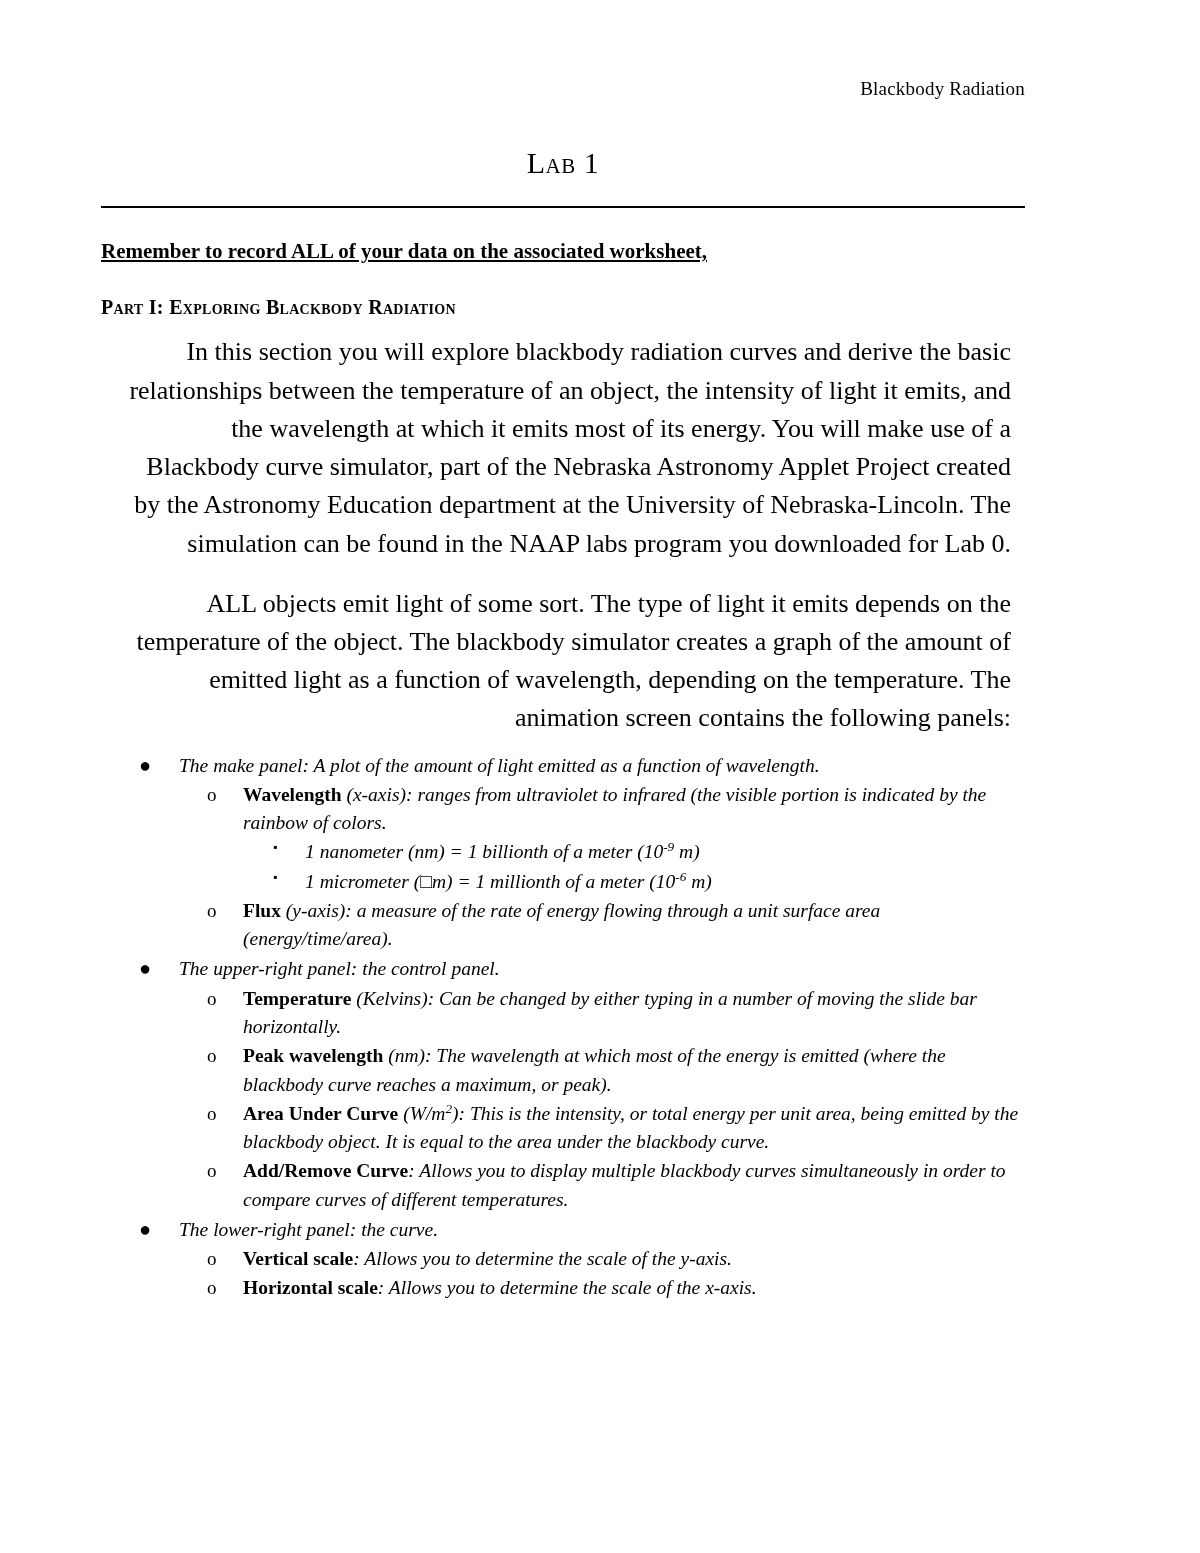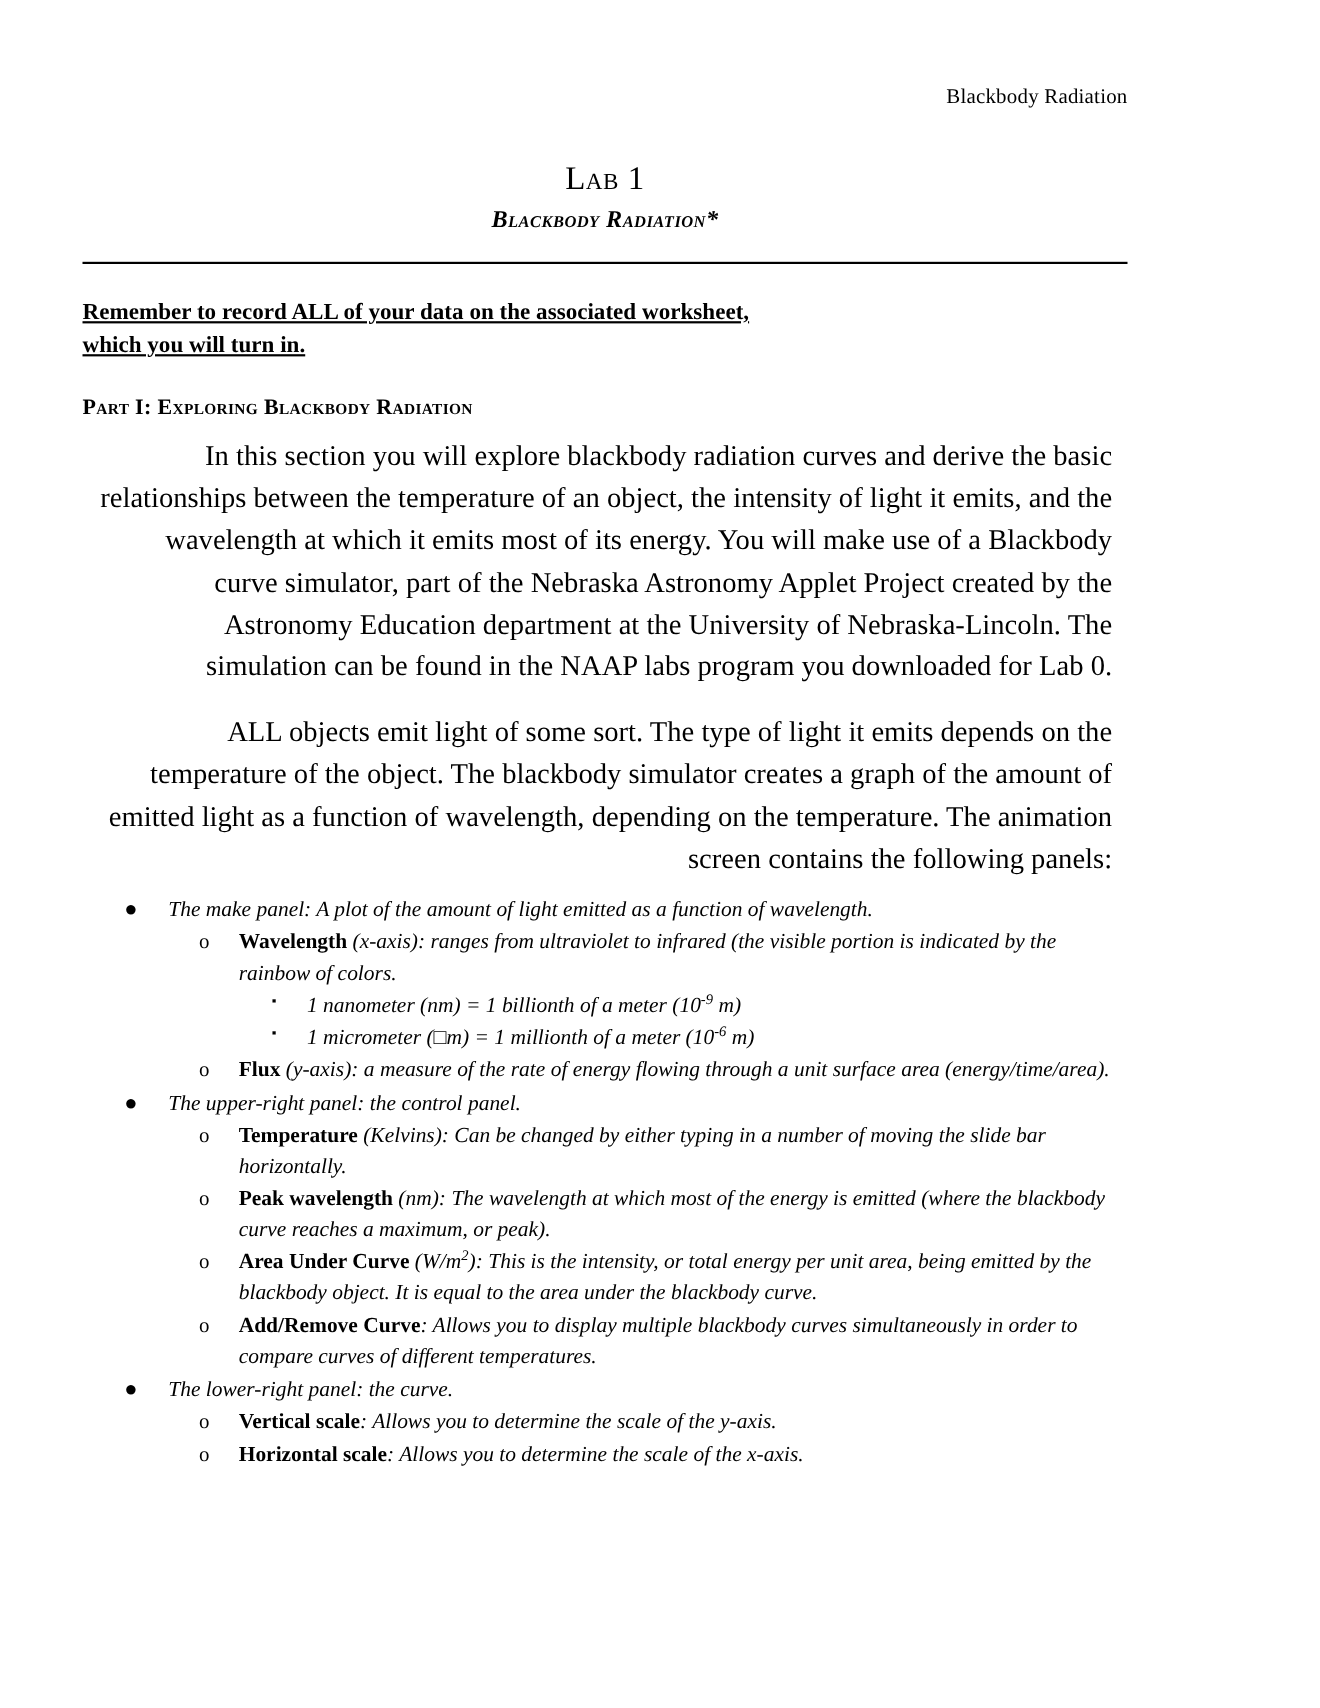--- a/index.html
+++ b/index.html
@@ -13,21 +13,21 @@
     font-family: "Liberation Serif", serif;
     color: #000000;
     position: relative;
     overflow: hidden;
   }
   .page {
     position: relative;
     width: 1200px;
     height: 1140px;
     box-sizing: border-box;
-    padding: 60px 175px 0 75px;
+    padding: 60px 175px 0 101px;
   }
   .running-head {
     text-align: right;
     font-size: 19px;
     letter-spacing: 0.2px;
     margin: 18px 0 0 0;
   }
   .title-block {
     text-align: center;
     margin-top: 46px;
@@ -168,28 +168,26 @@
 </style>
 </head>
 <body>
 
 <div class="page">
 
   <div class="running-head">Blackbody Radiation</div>
 
   <div class="title-block">
     <div class="title-main"><span class="smallcaps-big">Lab 1</span></div>
-    <div class="title-sub">Blackbody Radiation*</div>
   </div>
 
   <hr class="rule">
 
   <div class="remember">
     <div>Remember to record ALL of your data on the associated worksheet,</div>
-    <div>which you will turn in.</div>
   </div>
 
   <div class="part-head">Part I: Exploring Blackbody Radiation</div>
 
   <p class="body">In this section you will explore blackbody radiation curves and derive the basic relationships between the temperature of an object, the intensity of light it emits, and the wavelength at which it emits most of its energy.  You will make use of a Blackbody curve simulator, part of the Nebraska Astronomy Applet Project created by the Astronomy Education department at the University of Nebraska-Lincoln.  The simulation can be found in the NAAP labs program you downloaded for Lab 0.</p>
 
   <p class="body gap">ALL objects emit light of some sort.  The type of light it emits depends on the temperature of the object.  The blackbody simulator creates a graph of the amount of emitted light as a function of wavelength, depending on the temperature.  The animation screen contains the following panels:</p>
 
   <ul class="lvl1">
 

